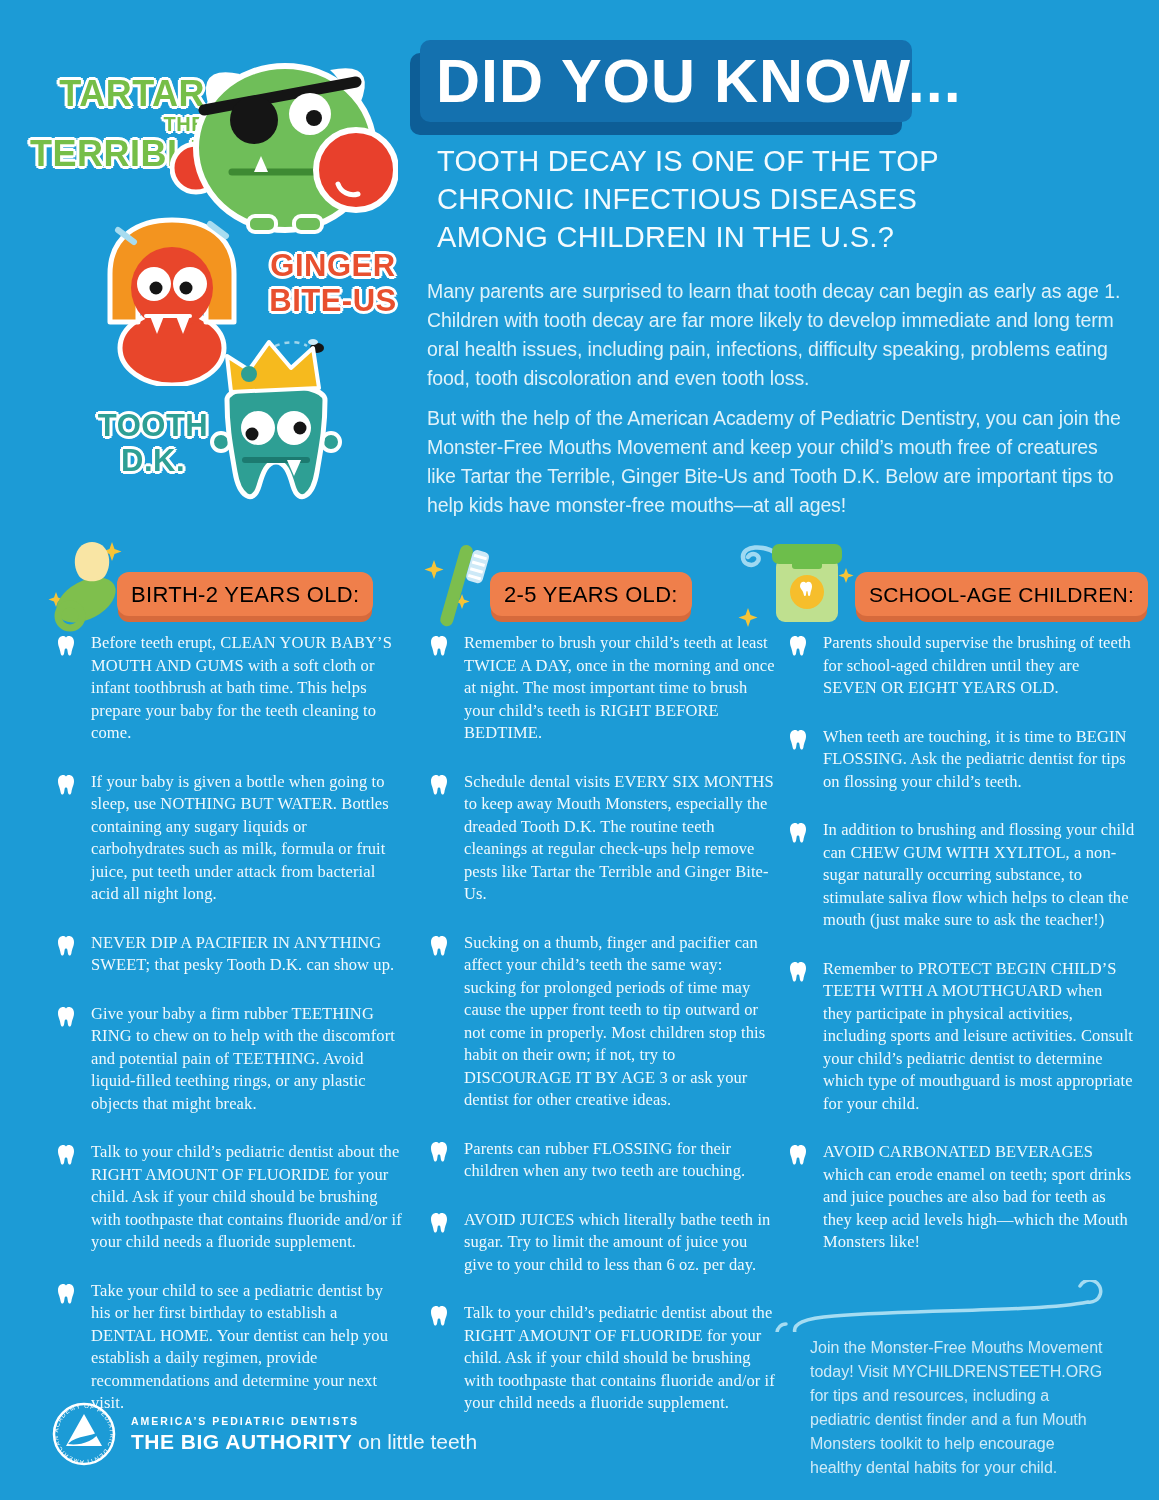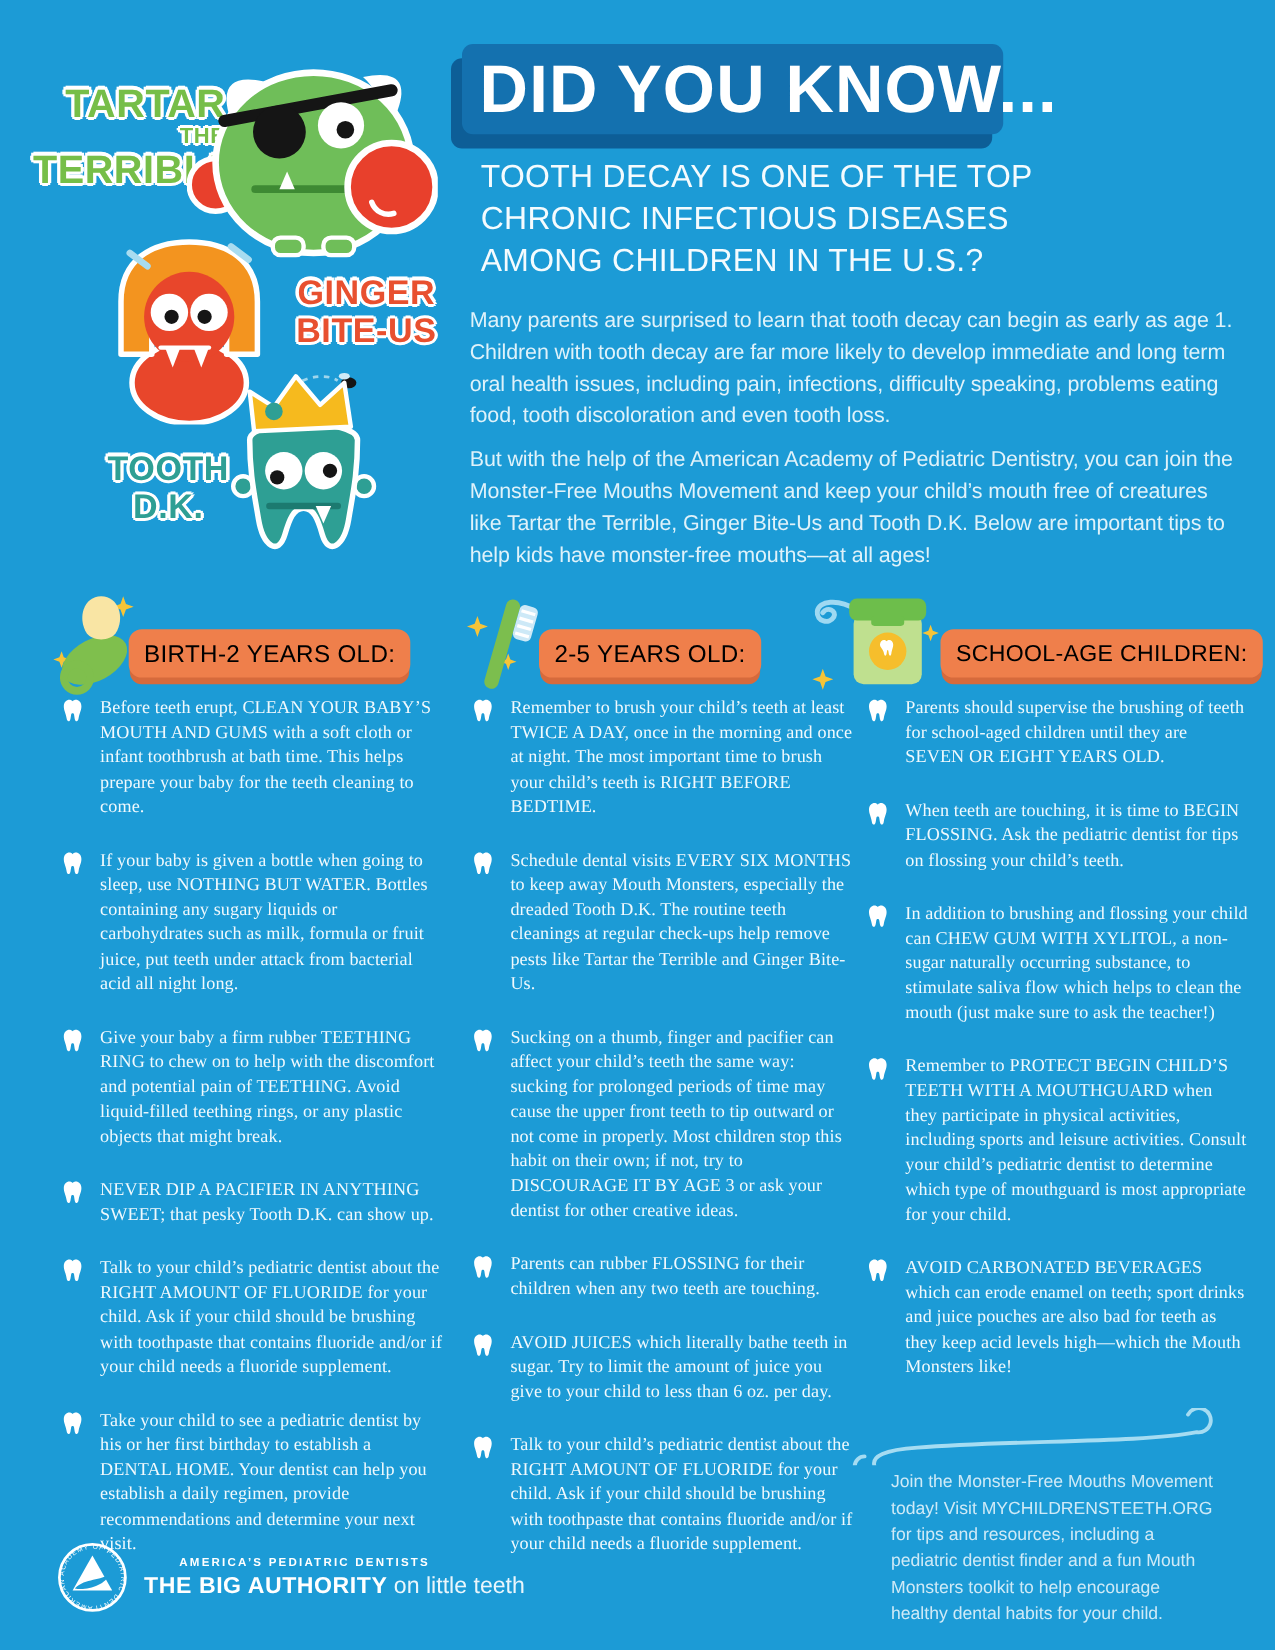--- a/index.html
+++ b/index.html
@@ -56,21 +56,21 @@
   .col1{left:55px;} .col2{left:428px;} .col3{left:787px;}
   .bullet{display:flex;gap:14px;margin-bottom:26px;}
   .bullet .txt{font-size:16.5px;line-height:22.5px;color:#F0F9FD;letter-spacing:.1px;font-family:Liberation Serif, serif;}
   .tooth-ic{flex:0 0 22px;margin-top:1px;}
   
   .callout{position:absolute;left:772px;top:1280px;width:358px;}
   .callout .swirl{display:block;}
   .callout .txt{margin:4px 0 0 38px;width:300px;font-size:16px;line-height:24px;color:#CFEAF7;}
   
   .footer{position:absolute;left:52px;top:1402px;display:flex;align-items:center;gap:15px;}
-  .footer .tag-small{font-size:10.5px;font-weight:700;letter-spacing:2px;color:#FFFFFF;margin-bottom:3px;margin-left:32px;}
+  .footer .tag-small{font-size:10.5px;font-weight:700;letter-spacing:2px;color:#FFFFFF;margin-bottom:3px;}
   .footer .tag-big{font-size:21px;color:#FFFFFF;}
   .footer .tag-big .bold{font-weight:800;letter-spacing:.5px;}
   .footer .tag-big .light{font-weight:400;color:#EAF6FC;}
 </style>
 </head>
 <body>
 
 <div class="poster">
 
   <div class="monster-label lbl-tartar">
@@ -193,27 +193,27 @@
     <div class="bullet">
       <svg class="tooth-ic" width="22" height="26" viewBox="0 0 22 26">
           <path d="M3,9 C3,3.5 8.5,1.5 11,4.5 C13.5,1.5 19,3.5 19,9 C19,13 17.3,14.8 16.4,20.2 C15.9,23.4 13.4,23.4 12.9,20.3 L12.3,16.5 C12.1,15 9.9,15 9.7,16.5 L9.1,20.3 C8.6,23.4 6.1,23.4 5.6,20.2 C4.7,14.8 3,13 3,9 Z" fill="#fff"></path>
         </svg>
       <div class="txt">If your baby is given a bottle when going to sleep, use NOTHING BUT WATER. Bottles containing any sugary liquids or carbohydrates such as milk, formula or fruit juice, put teeth under attack from bacterial acid all night long.</div>
     </div>
     <div class="bullet">
       <svg class="tooth-ic" width="22" height="26" viewBox="0 0 22 26">
           <path d="M3,9 C3,3.5 8.5,1.5 11,4.5 C13.5,1.5 19,3.5 19,9 C19,13 17.3,14.8 16.4,20.2 C15.9,23.4 13.4,23.4 12.9,20.3 L12.3,16.5 C12.1,15 9.9,15 9.7,16.5 L9.1,20.3 C8.6,23.4 6.1,23.4 5.6,20.2 C4.7,14.8 3,13 3,9 Z" fill="#fff"></path>
         </svg>
+      <div class="txt">NEVER DIP A PACIFIER IN ANYTHING SWEET; that pesky Tooth D.K. can show up.</div>
+    </div>
+    <div class="bullet">
+      <svg class="tooth-ic" width="22" height="26" viewBox="0 0 22 26">
+          <path d="M3,9 C3,3.5 8.5,1.5 11,4.5 C13.5,1.5 19,3.5 19,9 C19,13 17.3,14.8 16.4,20.2 C15.9,23.4 13.4,23.4 12.9,20.3 L12.3,16.5 C12.1,15 9.9,15 9.7,16.5 L9.1,20.3 C8.6,23.4 6.1,23.4 5.6,20.2 C4.7,14.8 3,13 3,9 Z" fill="#fff"></path>
+        </svg>
       <div class="txt">Give your baby a firm rubber TEETHING RING to chew on to help with the discomfort and potential pain of TEETHING. Avoid liquid-filled teething rings, or any plastic objects that might break.</div>
-    </div>
-    <div class="bullet">
-      <svg class="tooth-ic" width="22" height="26" viewBox="0 0 22 26">
-          <path d="M3,9 C3,3.5 8.5,1.5 11,4.5 C13.5,1.5 19,3.5 19,9 C19,13 17.3,14.8 16.4,20.2 C15.9,23.4 13.4,23.4 12.9,20.3 L12.3,16.5 C12.1,15 9.9,15 9.7,16.5 L9.1,20.3 C8.6,23.4 6.1,23.4 5.6,20.2 C4.7,14.8 3,13 3,9 Z" fill="#fff"></path>
-        </svg>
-      <div class="txt">NEVER DIP A PACIFIER IN ANYTHING SWEET; that pesky Tooth D.K. can show up.</div>
     </div>
     <div class="bullet">
       <svg class="tooth-ic" width="22" height="26" viewBox="0 0 22 26">
           <path d="M3,9 C3,3.5 8.5,1.5 11,4.5 C13.5,1.5 19,3.5 19,9 C19,13 17.3,14.8 16.4,20.2 C15.9,23.4 13.4,23.4 12.9,20.3 L12.3,16.5 C12.1,15 9.9,15 9.7,16.5 L9.1,20.3 C8.6,23.4 6.1,23.4 5.6,20.2 C4.7,14.8 3,13 3,9 Z" fill="#fff"></path>
         </svg>
       <div class="txt">Talk to your child’s pediatric dentist about the RIGHT AMOUNT OF FLUORIDE for your child. Ask if your child should be brushing with toothpaste that contains fluoride and/or if your child needs a fluoride supplement.</div>
     </div>
     <div class="bullet">
       <svg class="tooth-ic" width="22" height="26" viewBox="0 0 22 26">
           <path d="M3,9 C3,3.5 8.5,1.5 11,4.5 C13.5,1.5 19,3.5 19,9 C19,13 17.3,14.8 16.4,20.2 C15.9,23.4 13.4,23.4 12.9,20.3 L12.3,16.5 C12.1,15 9.9,15 9.7,16.5 L9.1,20.3 C8.6,23.4 6.1,23.4 5.6,20.2 C4.7,14.8 3,13 3,9 Z" fill="#fff"></path>

